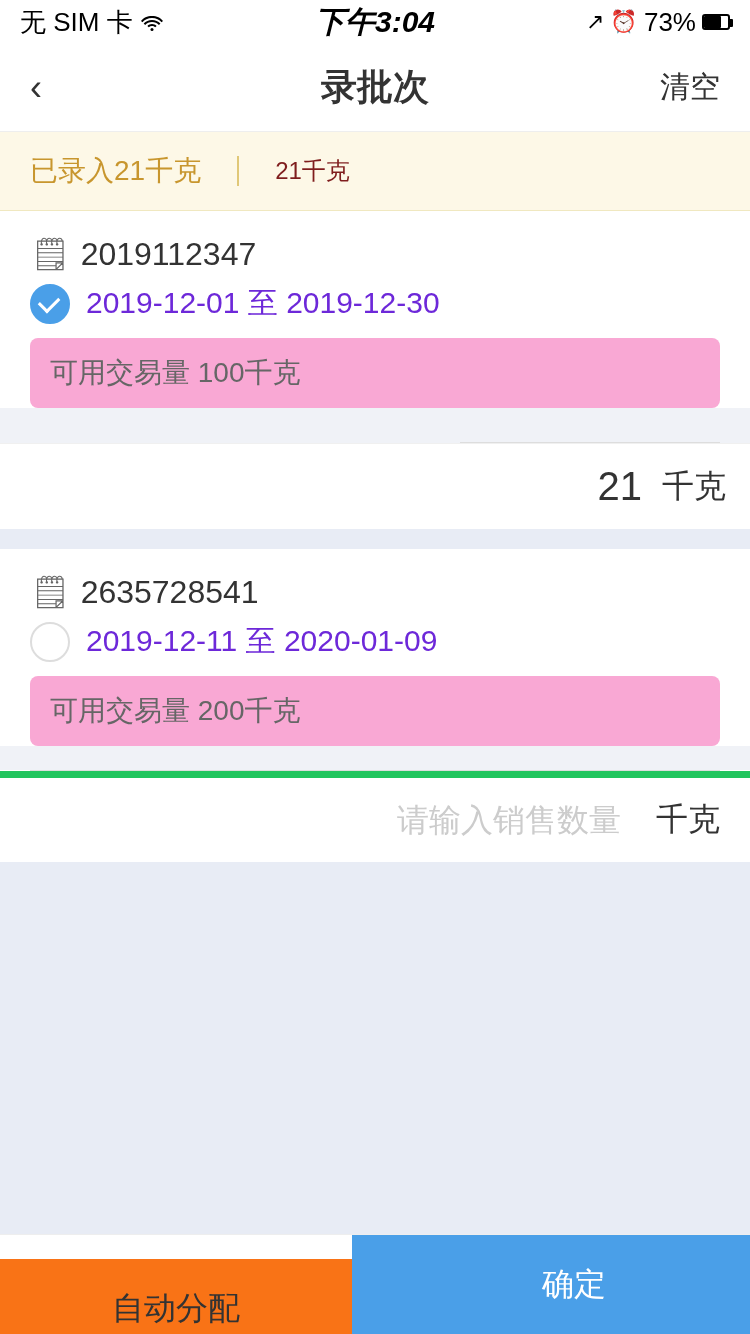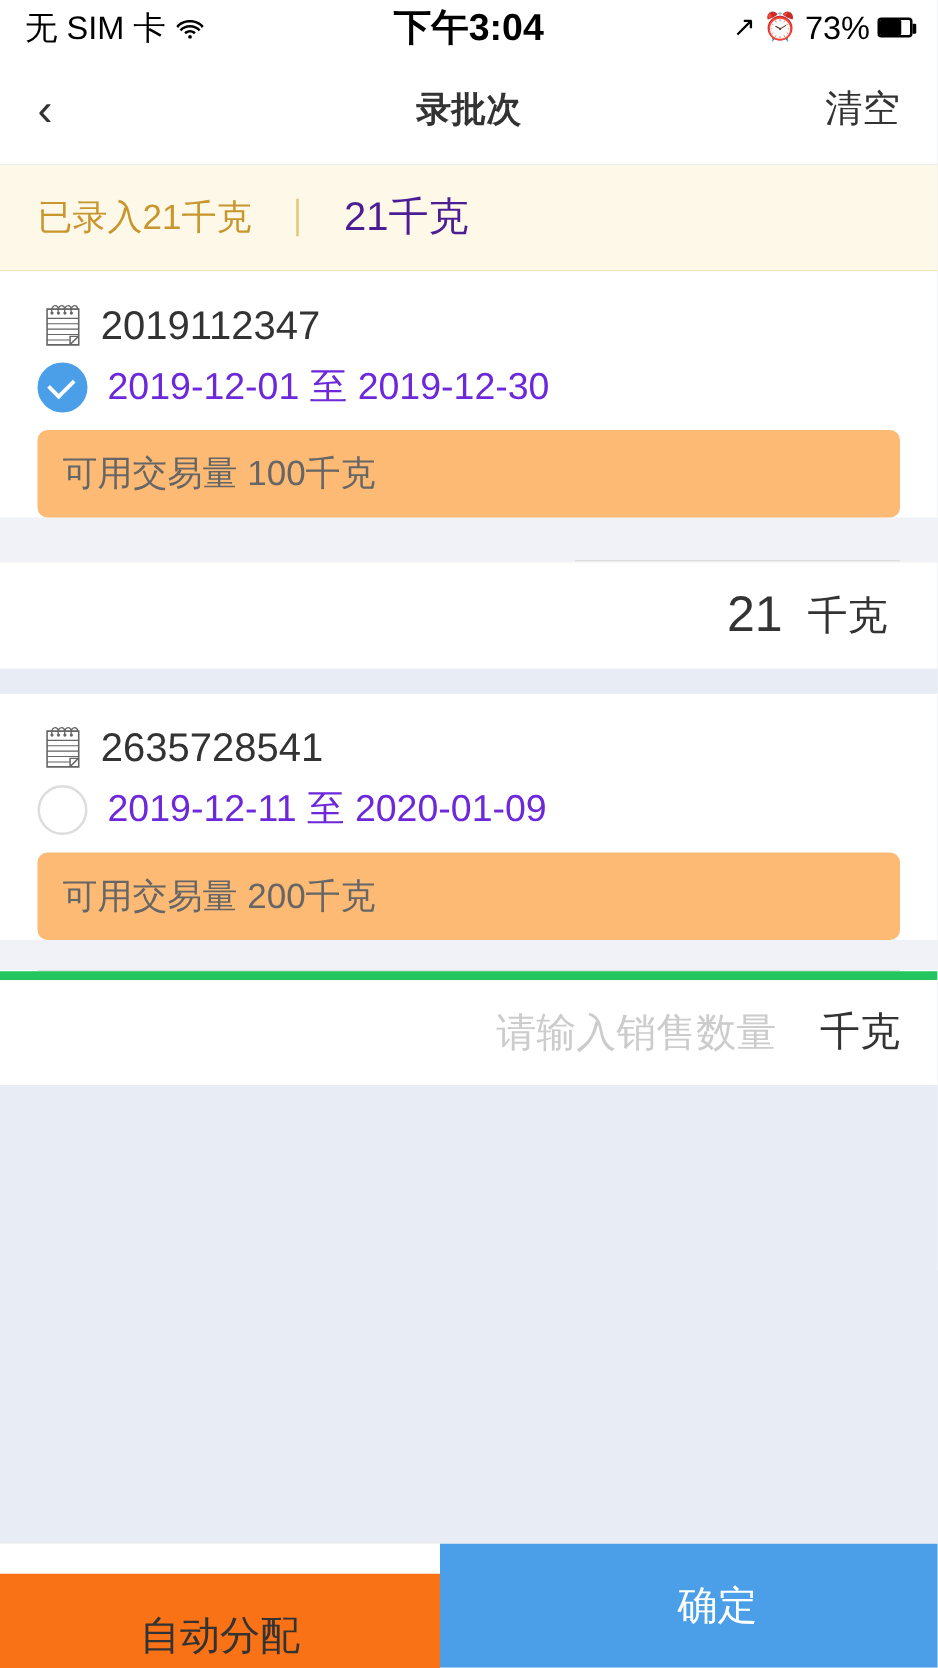--- a/index.html
+++ b/index.html
@@ -30,20 +30,21 @@
       font-size: 26px;
       color: #000;
     }
     .status-center {
       font-size: 30px;
       font-weight: 600;
       color: #000;
       position: absolute;
       left: 50%;
       transform: translateX(-50%);
+      font-style: italic;
     }
     .status-right {
       display: flex;
       align-items: center;
       gap: 6px;
       font-size: 26px;
       color: #000;
     }
 
     
@@ -57,21 +58,21 @@
       padding: 0 30px;
       border-bottom: 1px solid #eee;
     }
     .nav-back {
       font-size: 36px;
       color: #333;
       cursor: pointer;
       width: 60px;
     }
     .nav-title {
-      font-size: 28px;
+      font-size: 36px;
       font-weight: 600;
       color: #333;
     }
     .nav-clear {
       font-size: 30px;
       color: #333;
       cursor: pointer;
     }
 
     
@@ -87,22 +88,22 @@
     .info-label {
       font-size: 28px;
       color: #c8962e;
     }
     .info-divider {
       width: 2px;
       height: 30px;
       background: #e0c878;
     }
     .info-value {
-      font-size: 32px;
-      color: #4c1d95;
+      font-size: 24px;
+      color: #7f1d1d;
       text-align: center;
     }
 
     
     .batch-card {
       background: #fff;
       margin-bottom: 0;
     }
     .batch-header {
       padding: 24px 30px 10px 30px;
@@ -148,31 +149,31 @@
       border-bottom: 3px solid #fff;
       transform: rotate(-45deg) translateY(-2px);
       display: block;
     }
     .batch-date-text {
       font-size: 30px;
       color: #6d28d9;
     }
     .batch-avail-row {
       margin: 0 30px 24px 30px;
-      background: #fdba74;
+      background: #f9a8d4;
       border-radius: 8px;
       padding: 16px 20px;
       font-size: 28px;
       color: #666;
     }
 
     
     .amount-row {
       background: #fff;
-      padding: 20px 40px;
+      padding: 20px 24px;
       display: flex;
       align-items: center;
       justify-content: flex-end;
       gap: 20px;
       border-top: 1px solid #f0f0f0;
     }
     .amount-value {
       font-size: 40px;
       color: #333;
       font-weight: 400;

